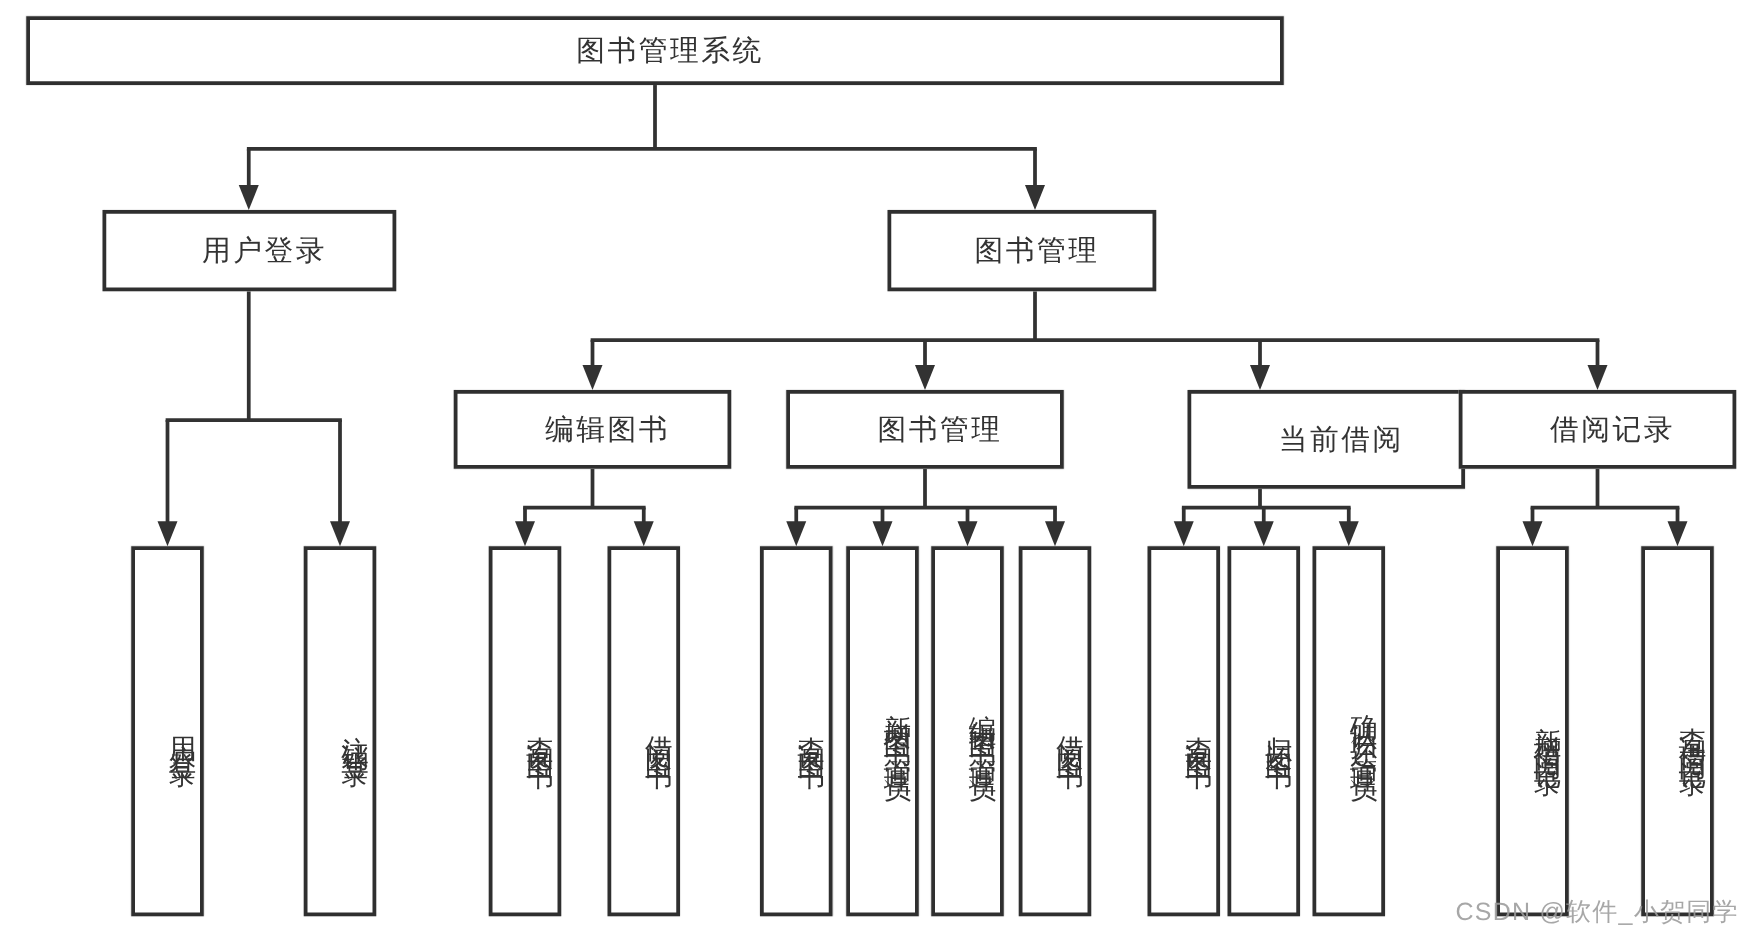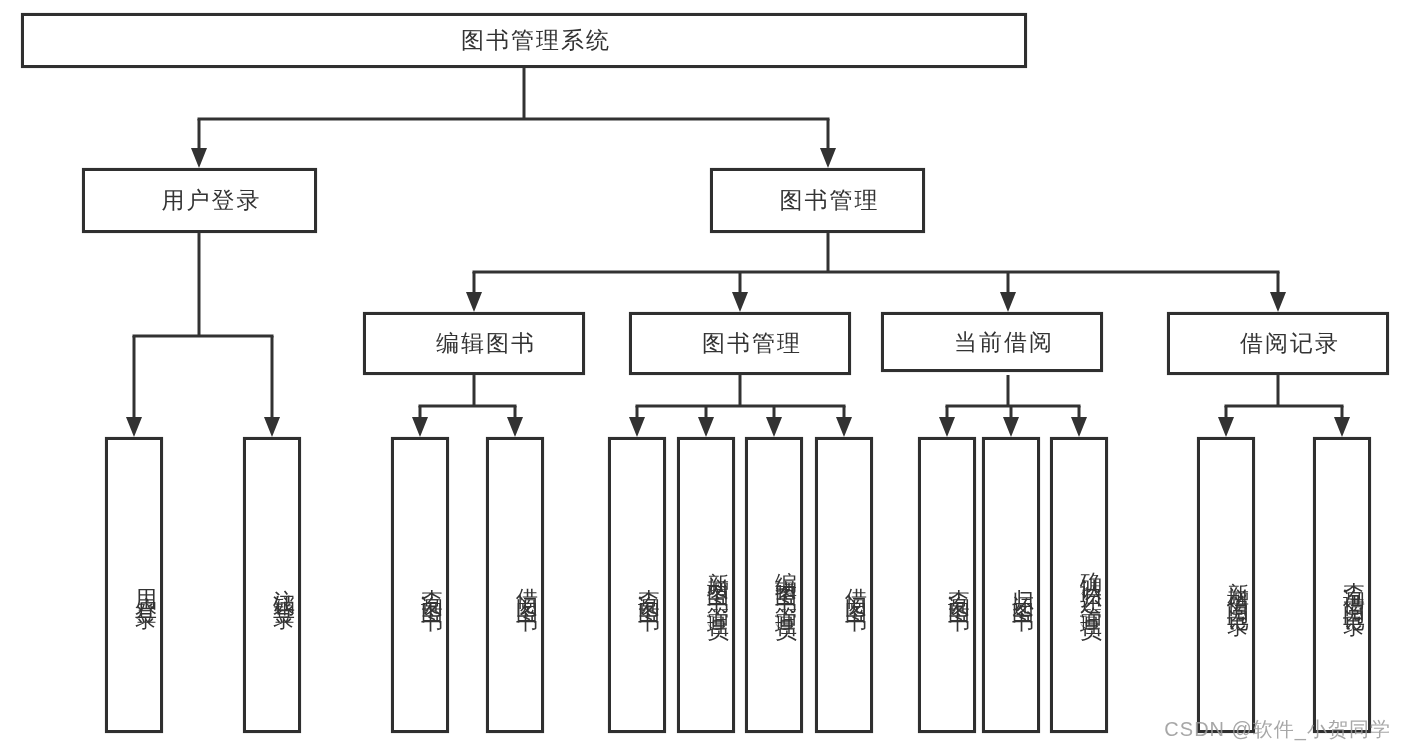--- a/index.html
+++ b/index.html
@@ -99,21 +99,21 @@
   <div class="node h-node" style="left:710px;top:168px;width:215px;height:65px">
     <span>图书管理</span>
   </div>
 
   <div class="node h-node" style="left:363px;top:312px;width:222px;height:63px">
     <span>编辑图书</span>
   </div>
   <div class="node h-node" style="left:629px;top:312px;width:222px;height:63px">
     <span>图书管理</span>
   </div>
-  <div class="node h-node" style="left:881px;top:312px;width:222px;height:60px">
+  <div class="node h-node" style="left:950px;top:312px;width:222px;height:79px">
     <span>当前借阅</span>
   </div>
   <div class="node h-node" style="left:1167px;top:312px;width:222px;height:63px">
     <span>借阅记录</span>
   </div>
 
   <div class="node v-node" style="left:105px;top:437px;width:58px;height:296px">
     <span>用户登录</span>
   </div>
   <div class="node v-node" style="left:243px;top:437px;width:58px;height:296px">

